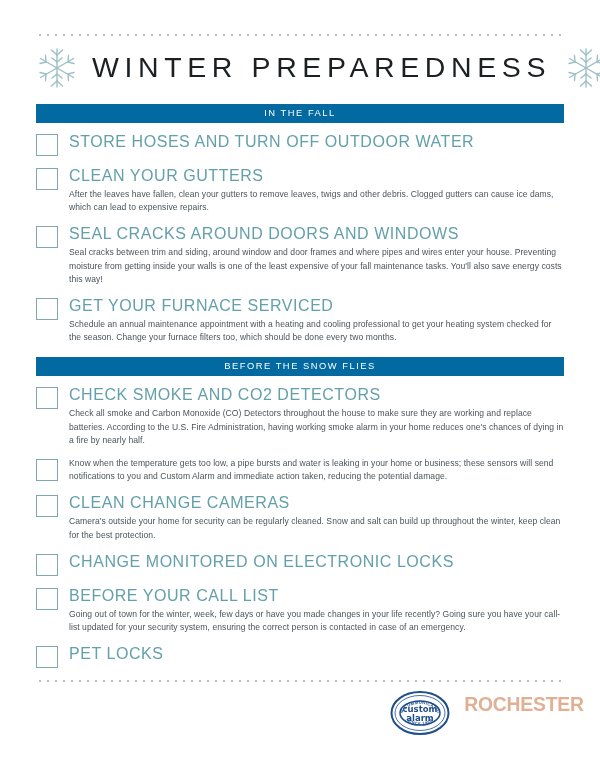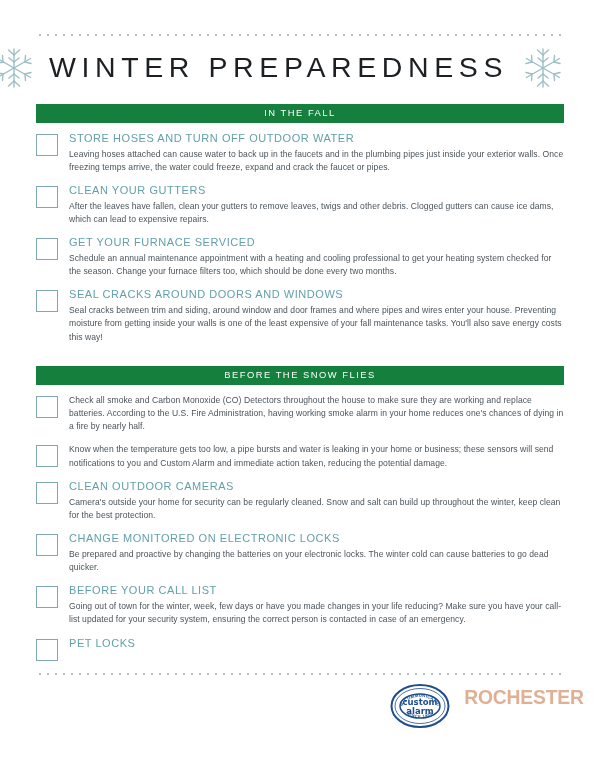--- a/index.html
+++ b/index.html
@@ -31,46 +31,46 @@
     background-repeat: repeat-x;
     background-position: left center;
   }
   .rule-top { margin-top: 34px; }
   .rule-bottom { margin-top: 12px; }
 
   
   .header {
     display: flex;
     align-items: center;
-    justify-content: flex-end;
+    justify-content: space-between;
     gap: 14px;
     padding: 10px 0 6px 0;
   }
   .title {
     font-size: 28.5px;
     font-weight: 300;
     letter-spacing: 5.6px;
     color: #1d2023;
     white-space: nowrap;
     line-height: 1.1;
   }
   .snowflake { flex: 0 0 auto; display: block; }
 
   
   .section-bar {
-    background: #15803d;
+    background: #0369a1;
     color: #ffffff;
     text-align: center;
     font-size: 9.4px;
     letter-spacing: 1.5px;
     padding: 4px 0 4px 0;
     margin: 8px 0 9px 0;
     line-height: 1.15;
   }
-  .section-bar.second { margin-top: 22px; }
+  .section-bar.second { margin-top: 13px; }
 
   
   .items { display: block; }
   .item {
     display: flex;
     align-items: flex-start;
     gap: 11px;
     margin-bottom: 10px;
   }
   .checkbox {
@@ -78,21 +78,21 @@
     width: 22px;
     height: 22px;
     box-sizing: border-box;
     border: 1.2px solid #7fa8af;
     background: #fff;
     margin-top: 2px;
   }
   .item-text { flex: 1 1 auto; min-width: 0; }
   .item-title {
     color: #63a0ab;
-    font-size: 11px;
+    font-size: 16px;
     letter-spacing: 0.55px;
     line-height: 1.25;
     margin-bottom: 2px;
   }
   .item-body {
     color: #4a545b;
     font-size: 8.55px;
     line-height: 1.55;
     letter-spacing: 0.06px;
   }
@@ -189,80 +189,79 @@
     </svg>
   </div>
 
   <div class="section-bar">IN THE FALL</div>
 
   <div class="items">
     <div class="item">
       <div class="checkbox"></div>
       <div class="item-text">
         <div class="item-title">STORE HOSES AND TURN OFF OUTDOOR WATER</div>
-        <div class="item-body">Leaving hoses attached can cause water to back up in the faucets and in the plumbing pipes just inside your exterior walls. Once freezing temps arrive, the water could freeze, expand and crack the faucet or pipes.</div>
       </div>
     </div>
     <div class="item">
       <div class="checkbox"></div>
       <div class="item-text">
         <div class="item-title">CLEAN YOUR GUTTERS</div>
         <div class="item-body">After the leaves have fallen, clean your gutters to remove leaves, twigs and other debris. Clogged gutters can cause ice dams, which can lead to expensive repairs.</div>
       </div>
     </div>
     <div class="item">
       <div class="checkbox"></div>
       <div class="item-text">
+        <div class="item-title">SEAL CRACKS AROUND DOORS AND WINDOWS</div>
+        <div class="item-body">Seal cracks between trim and siding, around window and door frames and where pipes and wires enter your house. Preventing moisture from getting inside your walls is one of the least expensive of your fall maintenance tasks. You'll also save energy costs this way!</div>
+      </div>
+    </div>
+    <div class="item">
+      <div class="checkbox"></div>
+      <div class="item-text">
         <div class="item-title">GET YOUR FURNACE SERVICED</div>
         <div class="item-body">Schedule an annual maintenance appointment with a heating and cooling professional to get your heating system checked for the season. Change your furnace filters too, which should be done every two months.</div>
       </div>
     </div>
-    <div class="item">
-      <div class="checkbox"></div>
-      <div class="item-text">
-        <div class="item-title">SEAL CRACKS AROUND DOORS AND WINDOWS</div>
-        <div class="item-body">Seal cracks between trim and siding, around window and door frames and where pipes and wires enter your house. Preventing moisture from getting inside your walls is one of the least expensive of your fall maintenance tasks. You'll also save energy costs this way!</div>
-      </div>
-    </div>
   </div>
 
   <div class="section-bar second">BEFORE THE SNOW FLIES</div>
 
   <div class="items">
     <div class="item">
       <div class="checkbox"></div>
       <div class="item-text">
+        <div class="item-title">CHECK SMOKE AND CO2 DETECTORS</div>
         <div class="item-body">Check all smoke and Carbon Monoxide (CO) Detectors throughout the house to make sure they are working and replace batteries. According to the U.S. Fire Administration, having working smoke alarm in your home reduces one's chances of dying in a fire by nearly half.</div>
       </div>
     </div>
     <div class="item">
       <div class="checkbox"></div>
       <div class="item-text">
         <div class="item-body">Know when the temperature gets too low, a pipe bursts and water is leaking in your home or business; these sensors will send notifications to you and Custom Alarm and immediate action taken, reducing the potential damage.</div>
       </div>
     </div>
     <div class="item">
       <div class="checkbox"></div>
       <div class="item-text">
-        <div class="item-title">CLEAN OUTDOOR CAMERAS</div>
+        <div class="item-title">CLEAN CHANGE CAMERAS</div>
         <div class="item-body">Camera's outside your home for security can be regularly cleaned. Snow and salt can build up throughout the winter, keep clean for the best protection.</div>
       </div>
     </div>
     <div class="item">
       <div class="checkbox"></div>
       <div class="item-text">
         <div class="item-title">CHANGE MONITORED ON ELECTRONIC LOCKS</div>
-        <div class="item-body">Be prepared and proactive by changing the batteries on your electronic locks. The winter cold can cause batteries to go dead quicker.</div>
       </div>
     </div>
     <div class="item">
       <div class="checkbox"></div>
       <div class="item-text">
         <div class="item-title">BEFORE YOUR CALL LIST</div>
-        <div class="item-body">Going out of town for the winter, week, few days or have you made changes in your life reducing? Make sure you have your call-list updated for your security system, ensuring the correct person is contacted in case of an emergency.</div>
+        <div class="item-body">Going out of town for the winter, week, few days or have you made changes in your life recently? Going sure you have your call-list updated for your security system, ensuring the correct person is contacted in case of an emergency.</div>
       </div>
     </div>
     <div class="item">
       <div class="checkbox"></div>
       <div class="item-text">
         <div class="item-title">PET LOCKS</div>
       </div>
     </div>
   </div>
 

